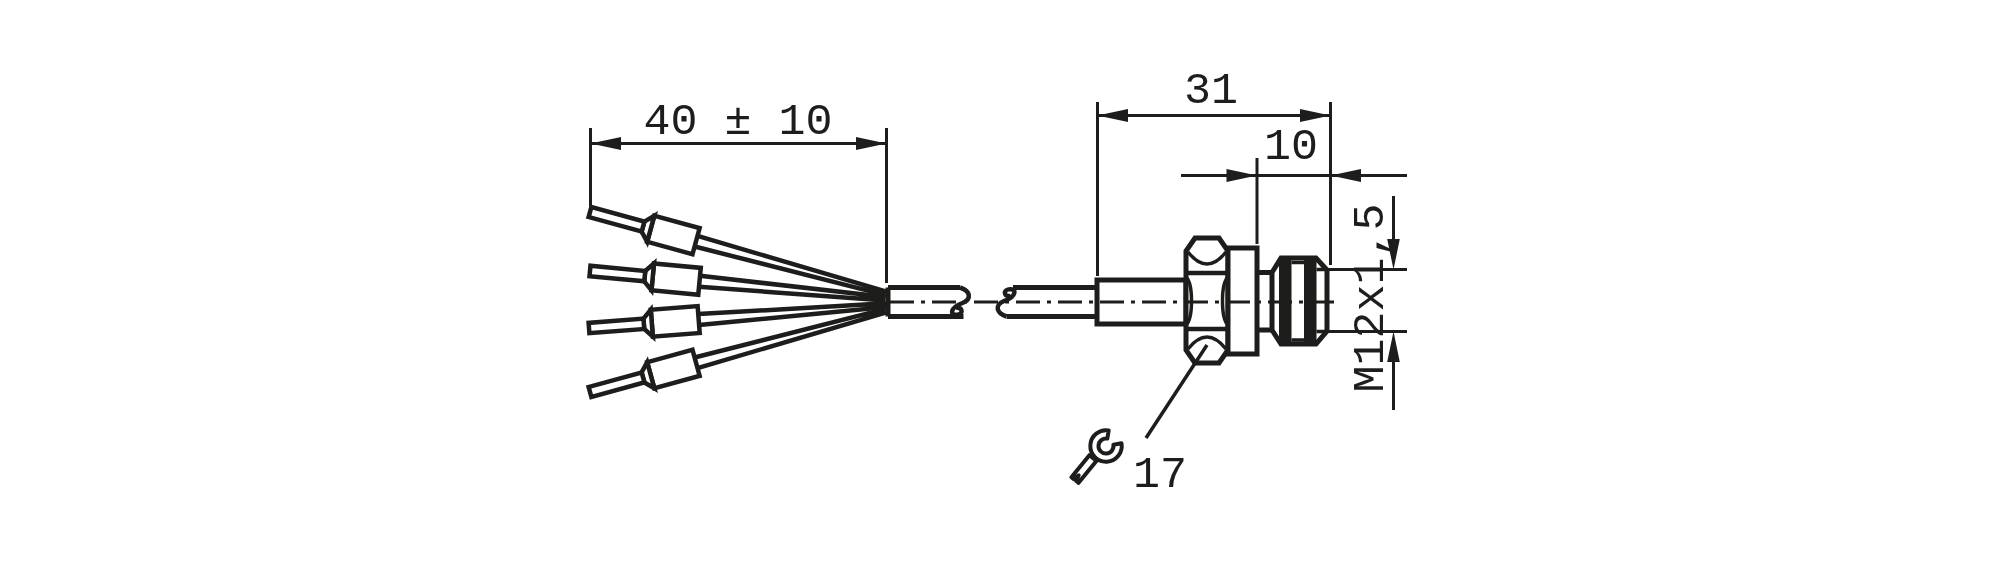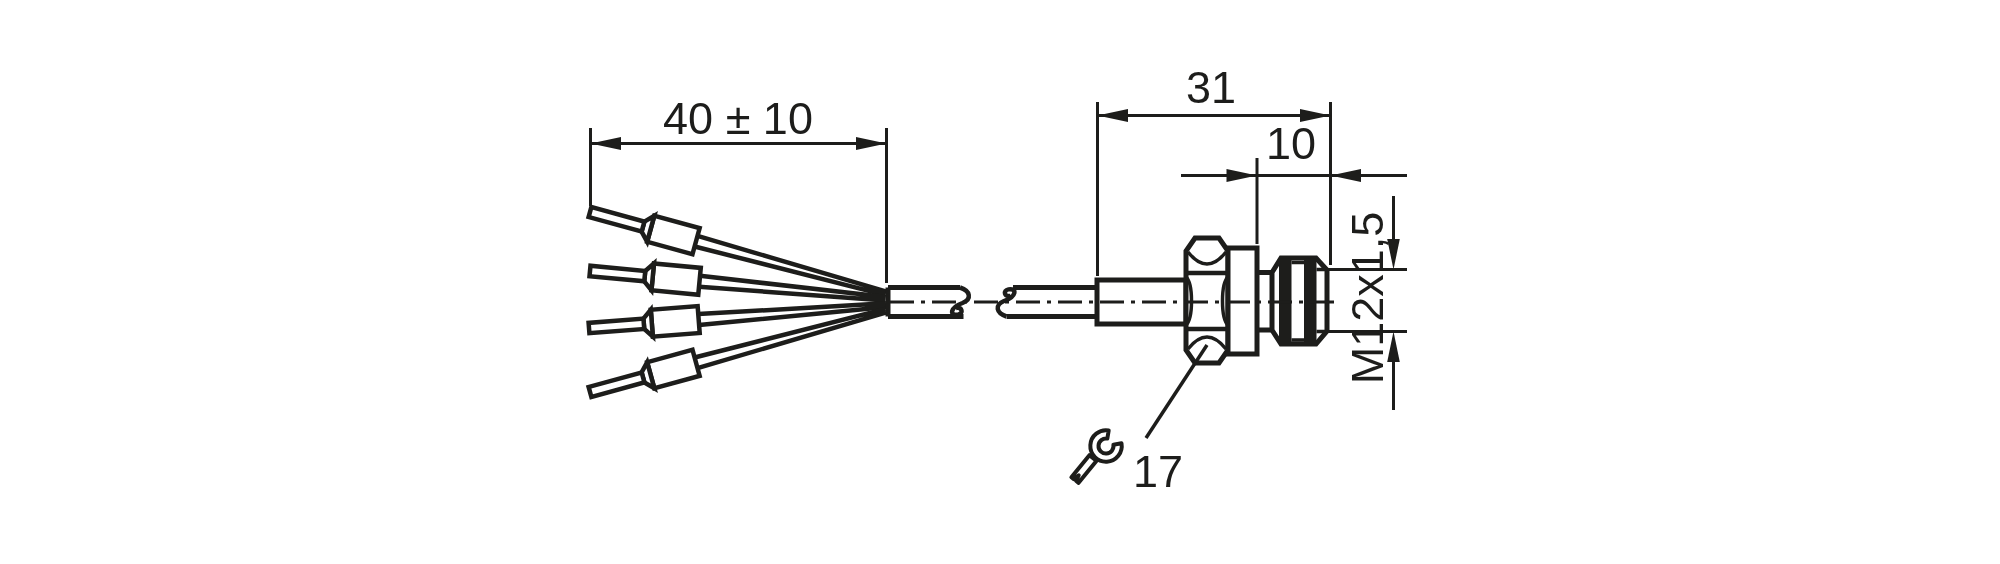--- a/index.html
+++ b/index.html
@@ -4,21 +4,21 @@
 <style>
   :root{
     --line:#1d1d1b;
     --bg:#ffffff;
   }
   html,body{margin:0;padding:0;background:#fff;}
   .stage{
     position:relative;
     width:1600px;height:564px;
     background:var(--bg);
-    font-family:Liberation Sans, sans-serif;
+    font-family:Liberation Mono, monospace;
   }
   svg{display:block;}
   .outline{stroke:var(--line);stroke-width:5;fill:none;}
   .outline-f{stroke:var(--line);stroke-width:5;fill:#fff;}
   .thin{stroke:var(--line);stroke-width:3;fill:none;}
   .thin35{stroke:var(--line);stroke-width:3.5;fill:none;}
   .wire{stroke:var(--line);stroke-width:4.5;fill:none;}
   .wire-f{stroke:var(--line);stroke-width:4.5;fill:#fff;}
   .arrow{fill:var(--line);stroke:none;}
   .band{fill:var(--line);stroke:none;}

